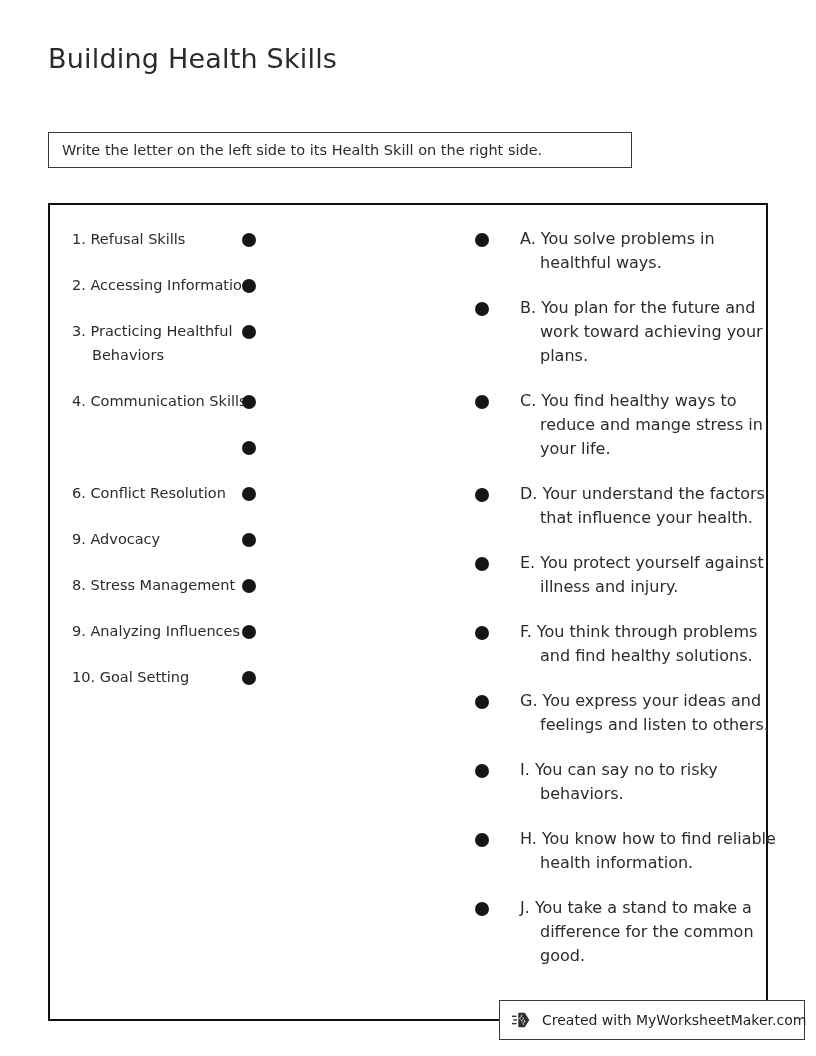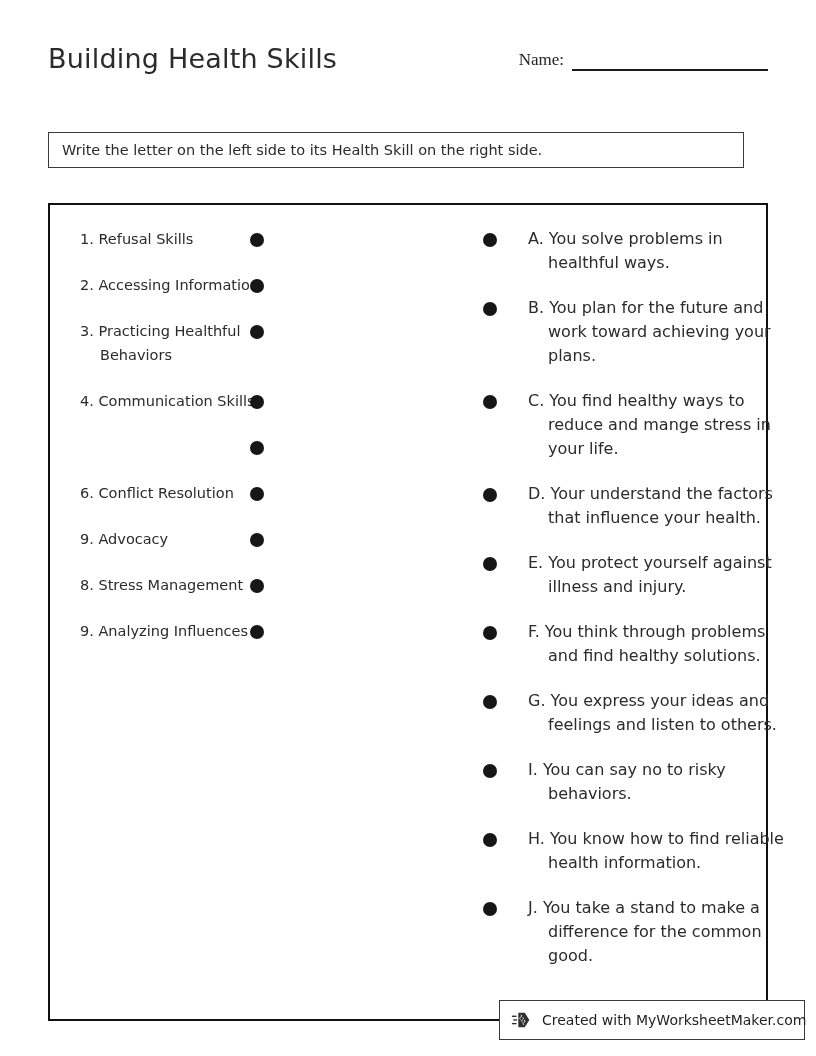--- a/index.html
+++ b/index.html
@@ -54,21 +54,21 @@
     width: 196px;
     height: 18px;
     border-bottom: 2px solid #1c1c1c;
   }
 
   
   .instruction-box {
     position: absolute;
     left: 48px;
     top: 132px;
-    width: 696px;
+    width: 584px;
     height: 36px;
     border: 1px solid #3a3a3a;
     box-sizing: border-box;
     display: flex;
     align-items: center;
   }
   .instruction-text {
     padding-left: 13px;
     font-size: 14.5px;
     color: #2b2b2b;
@@ -81,21 +81,21 @@
     left: 48px;
     top: 203px;
     width: 720px;
     height: 818px;
     border: 2px solid #111111;
     box-sizing: border-box;
   }
 
   .columns {
     position: absolute;
-    left: 12px;
+    left: 4px;
     top: 0;
     width: 100%;
     height: 100%;
   }
 
   
   .left-col {
     position: absolute;
     left: 0px;
     top: 22px;
@@ -185,24 +185,20 @@
     line-height: 18px;
     white-space: nowrap;
   }
 </style>
 </head>
 <body>
 
 <div class="header">
   <div class="page-title">Building Health Skills</div>
 
-  <div class="name-group">
-    <span class="name-label">Name:</span>
-    <span class="name-blank"></span>
-  </div>
 </div>
 
 <div class="instruction-box">
   <span class="instruction-text">Write the letter on the left side to its Health Skill on the right side.</span>
 </div>
 
 <div class="match-box">
   <div class="columns">
 
     <div class="left-col">
@@ -232,20 +228,24 @@
       <div class="left-item">
         <span class="label">9. Advocacy</span>
         <span class="dot"></span>
       </div>
       <div class="left-item">
         <span class="label">8. Stress Management</span>
         <span class="dot"></span>
       </div>
       <div class="left-item">
         <span class="label">9. Analyzing Influences</span>
+        <span class="dot"></span>
+      </div>
+      <div class="left-item">
+        <span class="label">10. Goal Setting</span>
         <span class="dot"></span>
       </div>
     </div>
 
     <div class="right-col">
       <div class="right-item">
         <span class="dot"></span>
         <span class="label">A. You solve problems in healthful ways.</span>
       </div>
       <div class="right-item">

